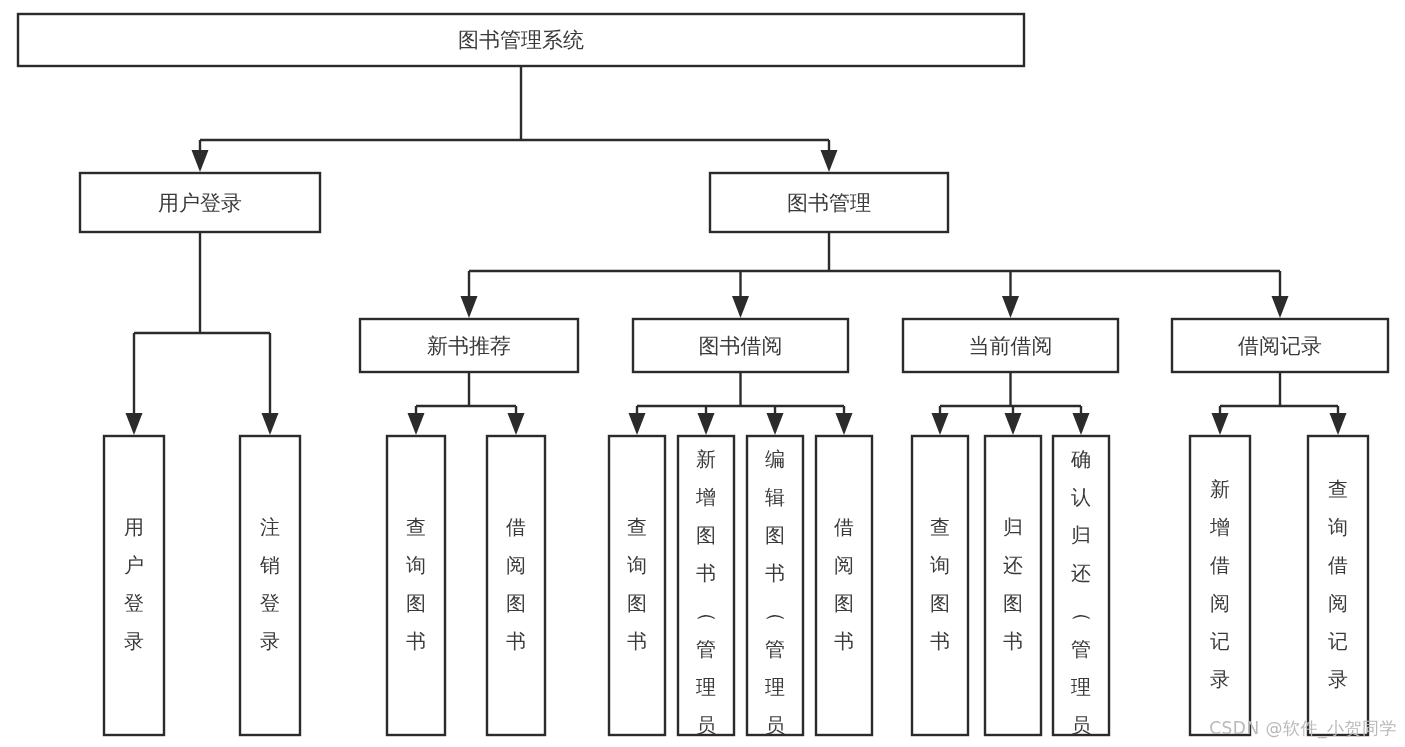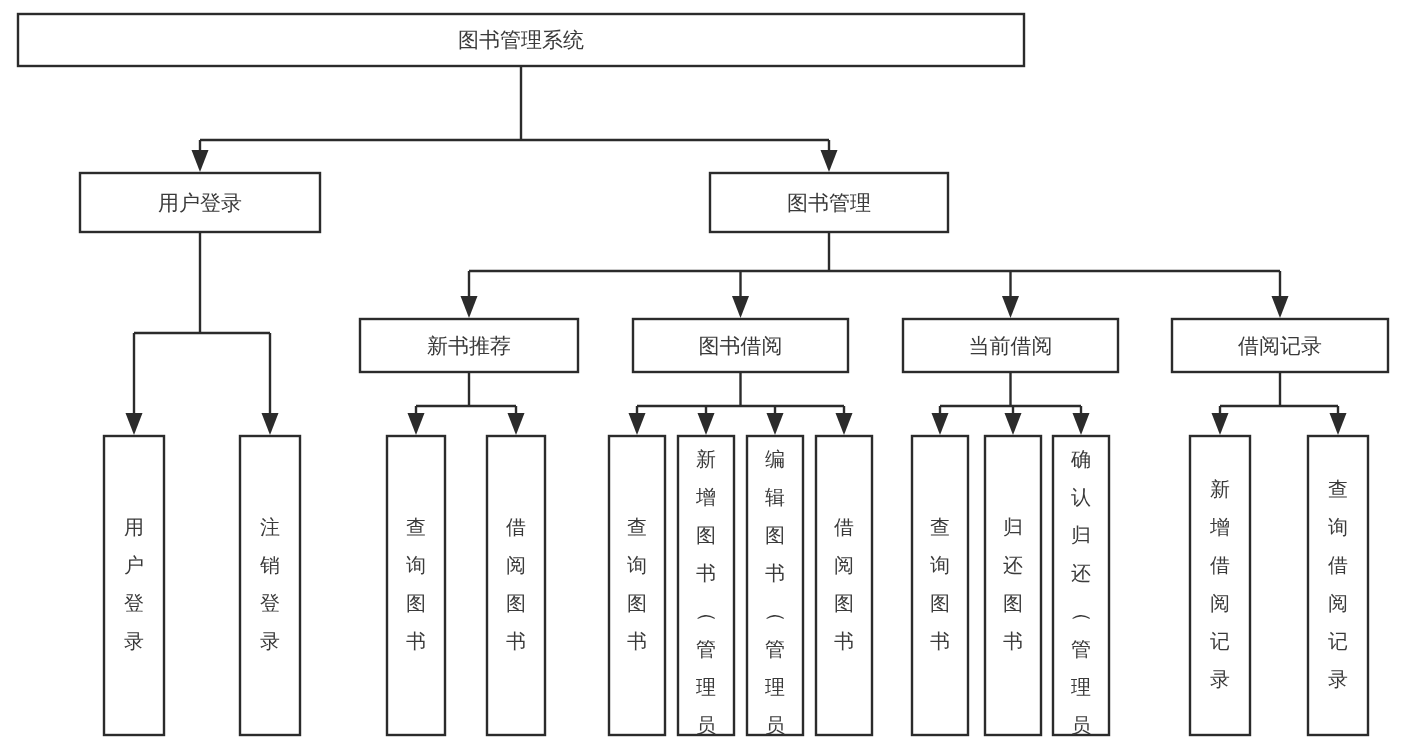--- a/index.html
+++ b/index.html
@@ -259,13 +259,14 @@
           <rect class="node-box" x="1308" y="436" width="60" height="299"></rect>
           <text class="node-label vertical-label" x="1338" y="490.5">查</text>
           <text class="node-label vertical-label" x="1338" y="528.5">询</text>
           <text class="node-label vertical-label" x="1338" y="566.5">借</text>
           <text class="node-label vertical-label" x="1338" y="604.5">阅</text>
           <text class="node-label vertical-label" x="1338" y="642.5">记</text>
           <text class="node-label vertical-label" x="1338" y="680.5">录</text>
         </g>
       </g>
   </svg>
+  <div class="watermark-text">CSDN @软件_小贺同学</div>
 </div>
 
 </body></html>

